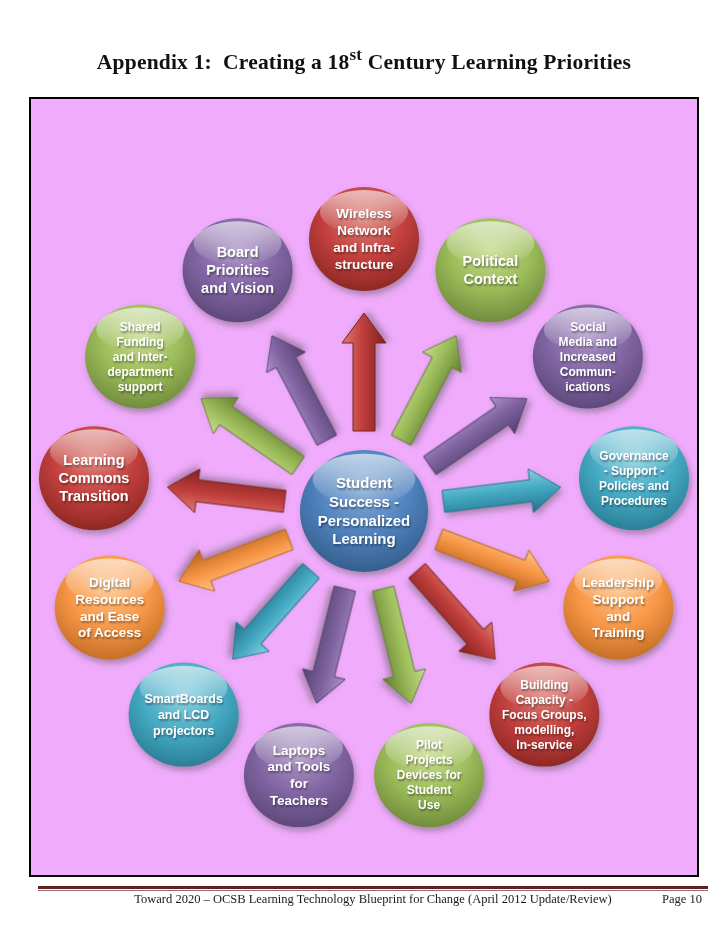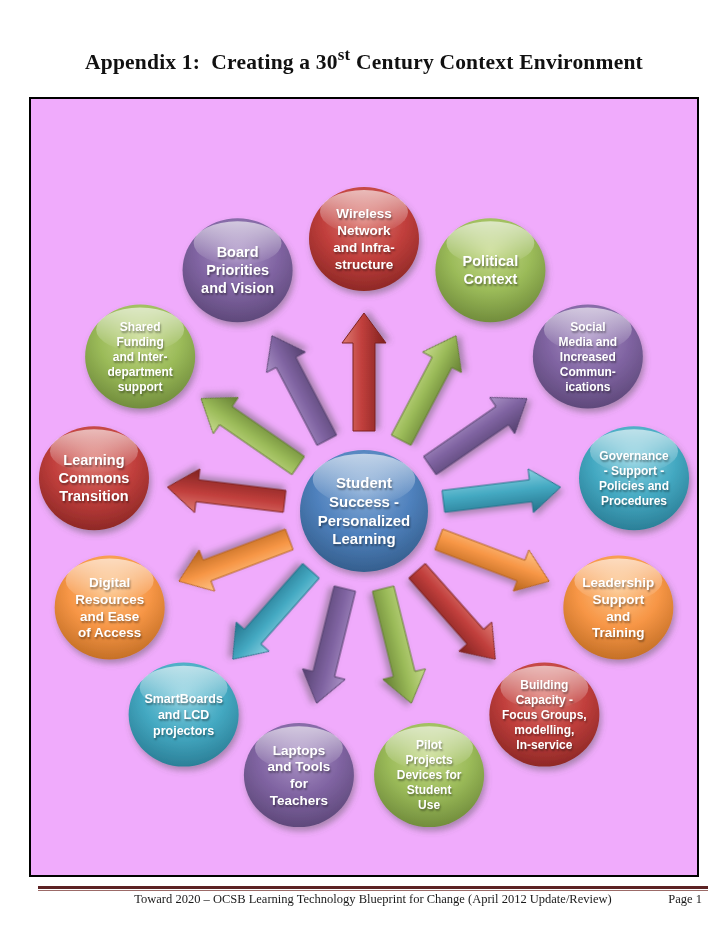--- a/index.html
+++ b/index.html
@@ -56,21 +56,21 @@
   .footer .footer-page {
     position: absolute;
     right: 6px; top: 0;
   }
 </style>
 </head>
 <body>
 
 <div class="page">
 
-  <h1 class="title"><span>Appendix 1:  Creating a 30</span><sup>st</sup><span> Century Context Environment</span></h1>
+  <h1 class="title"><span>Appendix 1:  Creating a 18</span><sup>st</sup><span> Century Learning Priorities</span></h1>
 
   <div class="diagram-frame">
     <svg id="diagram-svg" width="666" height="776" viewBox="0 0 666 776">
         <defs>
           <radialGradient id="rg-red" cx="50%" cy="32%" r="78%">
             <stop offset="0%" stop-color="#dd7b74"></stop>
             <stop offset="48%" stop-color="#c13f3c"></stop>
             <stop offset="100%" stop-color="#7e211f"></stop>
           </radialGradient>
           <linearGradient id="lg-red" x1="0%" y1="0%" x2="0%" y2="100%">
@@ -248,16 +248,16 @@
       </svg>
   </div>
 
   <div class="footer-rule">
     <div class="rule-dark"></div>
     <div class="rule-light"></div>
   </div>
 
   <div class="footer">
     <span class="footer-text">Toward 2020 – OCSB Learning Technology Blueprint for Change (April 2012 Update/Review)</span>
-    <span class="footer-page">Page 1</span>
+    <span class="footer-page">Page 10</span>
   </div>
 
 </div>
 
 </body></html>

